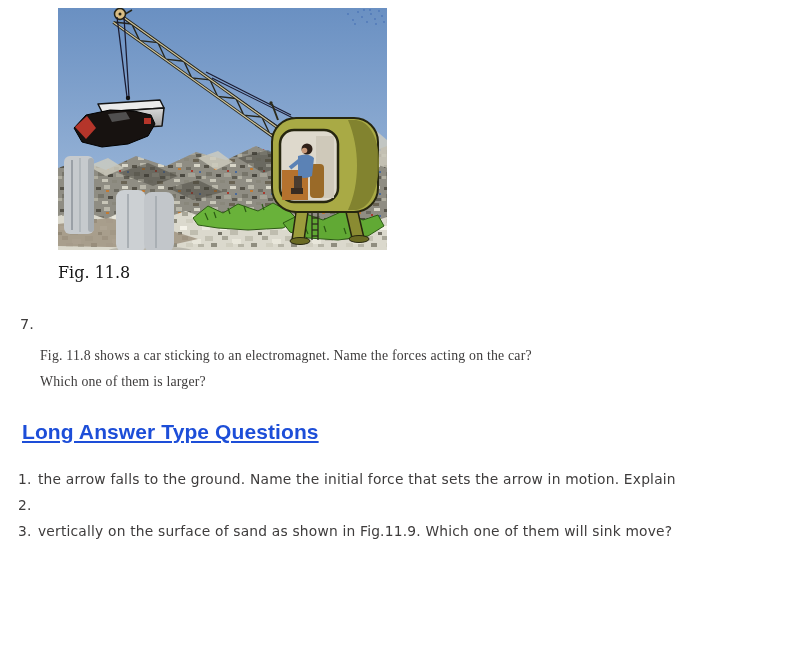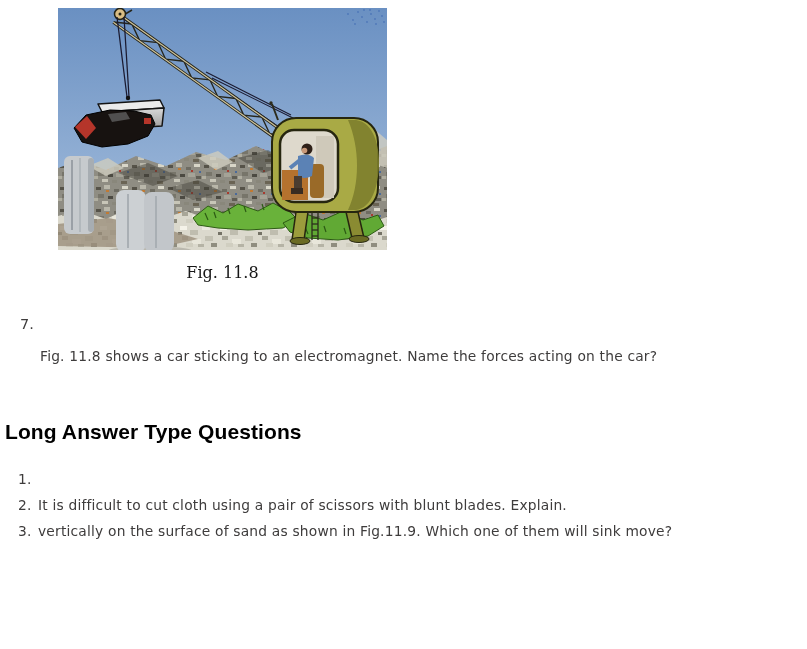--- a/index.html
+++ b/index.html
@@ -5,30 +5,30 @@
   html,body{margin:0;padding:0;}
   body{
     width:807px;height:649px;position:relative;overflow:hidden;
     background:#ffffff;
     font-family:"DejaVu Sans","Liberation Sans",sans-serif;
     color:#3e3c3c;
   }
   .fig-image{position:absolute;left:58px;top:8px;width:329px;height:242px;}
   .fig-image svg{display:block;width:329px;height:242px;}
   .fig-caption{
-    position:absolute;left:58px;top:263px;width:329px;text-align:center;
+    position:absolute;left:58px;top:263px;width:329px;
     font-family:"DejaVu Serif","Liberation Serif",serif;font-size:16px;color:#161616;
   }
   .q7-num{position:absolute;left:20px;top:316px;font-size:14.5px;}
-  .q7-text{position:absolute;left:40px;top:343px;font-size:13.8px;line-height:26px;letter-spacing:.2px;}
+  .q7-text{position:absolute;left:40px;top:343px;font-size:13.8px;line-height:26px;letter-spacing:.2px;font-family:Liberation Serif, serif;}
   .q7-text div{white-space:nowrap;}
   .section-heading{
-    position:absolute;left:5px;top:420px;
+    position:absolute;left:22px;top:420px;
     font-family:"Liberation Sans","DejaVu Sans",sans-serif;
-    font-weight:700;font-size:21px;color:#000000;letter-spacing:.1px;
+    font-weight:700;font-size:21px;color:#1d4ed8;letter-spacing:.1px;text-decoration:underline;
   }
   .qlist{position:absolute;left:18px;top:466px;font-size:13.8px;line-height:26px;letter-spacing:.2px;}
   .q-row{display:flex;align-items:flex-start;}
   .q-num{flex:none;width:20px;}
   .q-lines div{white-space:nowrap;}
 </style>
 </head>
 <body>
 
 <div class="fig-image">
@@ -194,35 +194,34 @@
       </g>
     </g>
   </svg>
 </div>
 
 <div class="fig-caption">Fig. 11.8</div>
 
 <div class="q7-num">7.</div>
 <div class="q7-text">
   <div>Fig. 11.8 shows a car sticking to an electromagnet. Name the forces acting on the car?</div>
+  <div>Which one of them is larger?</div>
 </div>
 
 <div class="section-heading">Long Answer Type Questions</div>
 
 <div class="qlist">
   <div class="q-row">
     <div class="q-num">1.</div>
     <div class="q-lines">
+      <div>the arrow falls to the ground. Name the initial force that sets the arrow in motion. Explain</div>
     </div>
   </div>
   <div class="q-row">
     <div class="q-num">2.</div>
-    <div class="q-lines">
-      <div>It is difficult to cut cloth using a pair of scissors with blunt blades. Explain.</div>
-    </div>
   </div>
   <div class="q-row">
     <div class="q-num">3.</div>
     <div class="q-lines">
       <div>vertically on the surface of sand as shown in Fig.11.9. Which one of them will sink move?</div>
     </div>
   </div>
 </div>
 
 </body></html>

